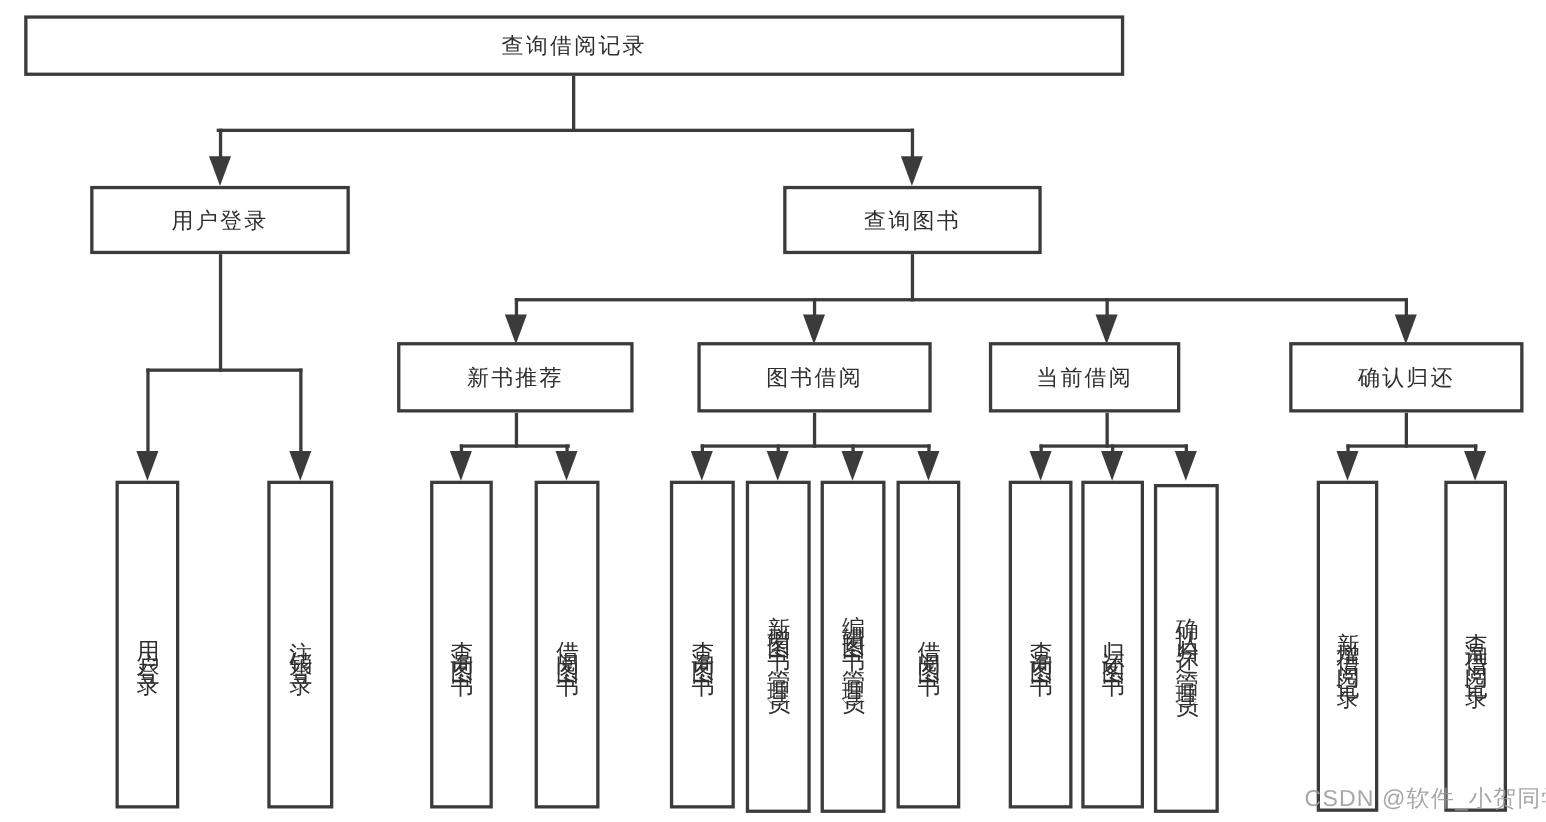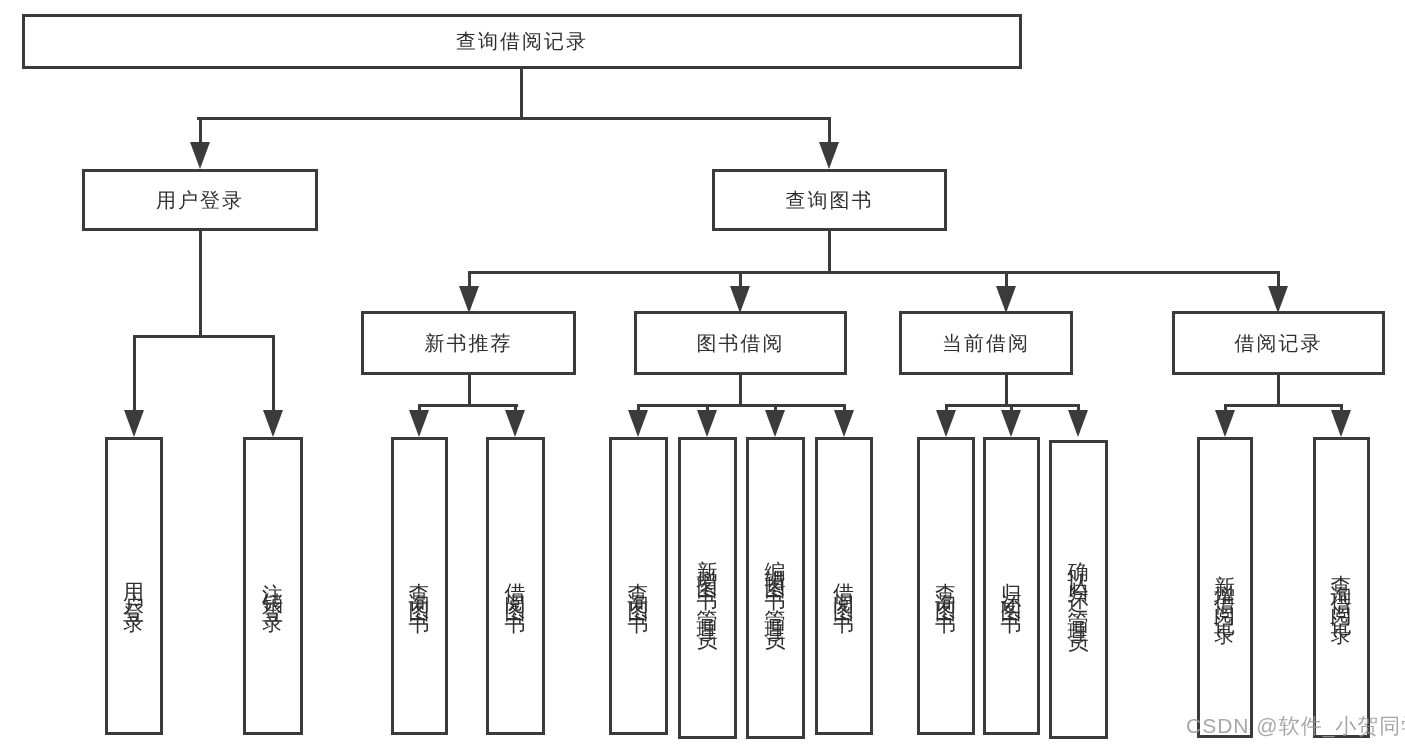--- a/index.html
+++ b/index.html
@@ -88,21 +88,21 @@
   <div class="box hbox" style="left:361px;top:311px;width:215px;height:64px">
     <span>新书推荐</span>
   </div>
   <div class="box hbox" style="left:634px;top:311px;width:213px;height:64px">
     <span>图书借阅</span>
   </div>
   <div class="box hbox" style="left:899px;top:311px;width:174px;height:64px">
     <span>当前借阅</span>
   </div>
   <div class="box hbox" style="left:1172px;top:311px;width:213px;height:64px">
-    <span>借阅记录</span>
+    <span>确认归还</span>
   </div>
 
   <div class="vline" style="left:468px;top:375px;height:32px"></div>
   <div class="hline" style="left:418px;top:404px;width:100px"></div>
   <div class="vline" style="left:418px;top:404px;height:10px"></div>
   <div class="arrowhead" style="left:409px;top:410px"></div>
   <div class="vline" style="left:514px;top:404px;height:10px"></div>
   <div class="arrowhead" style="left:505px;top:410px"></div>
 
   <div class="vline" style="left:739px;top:375px;height:32px"></div>

